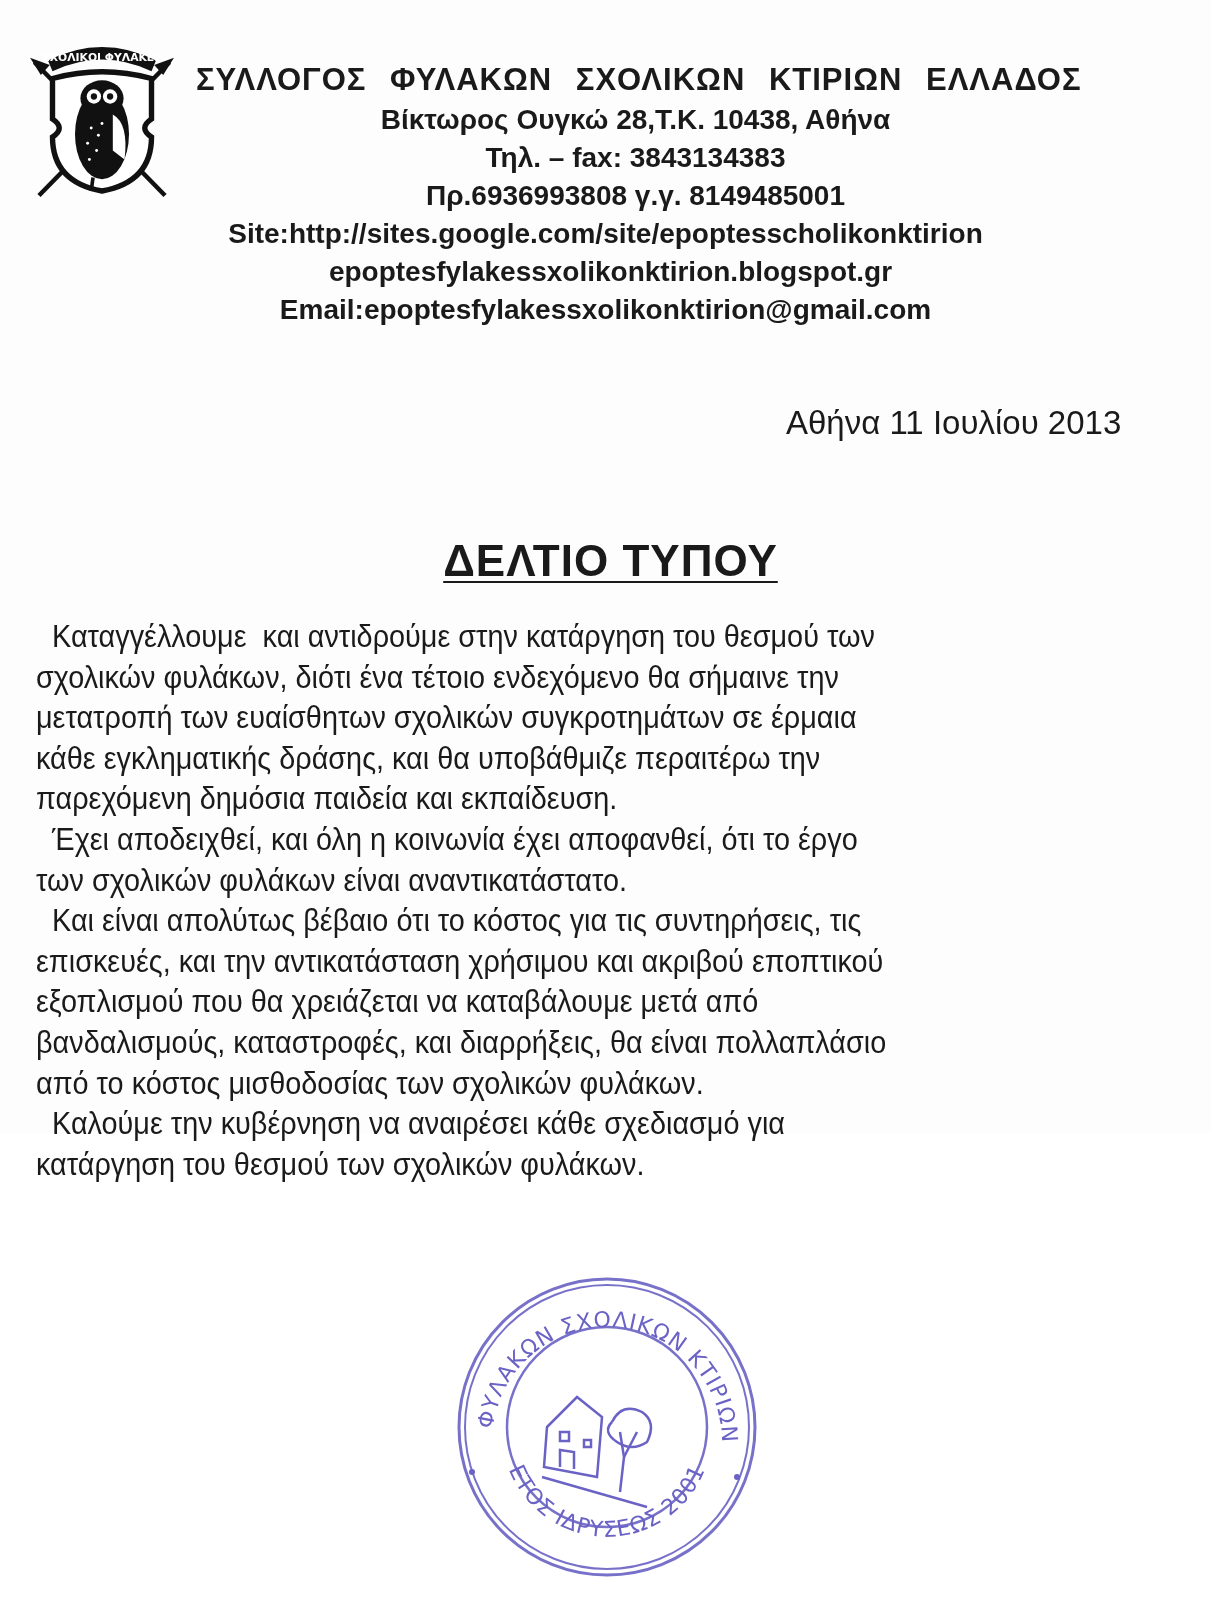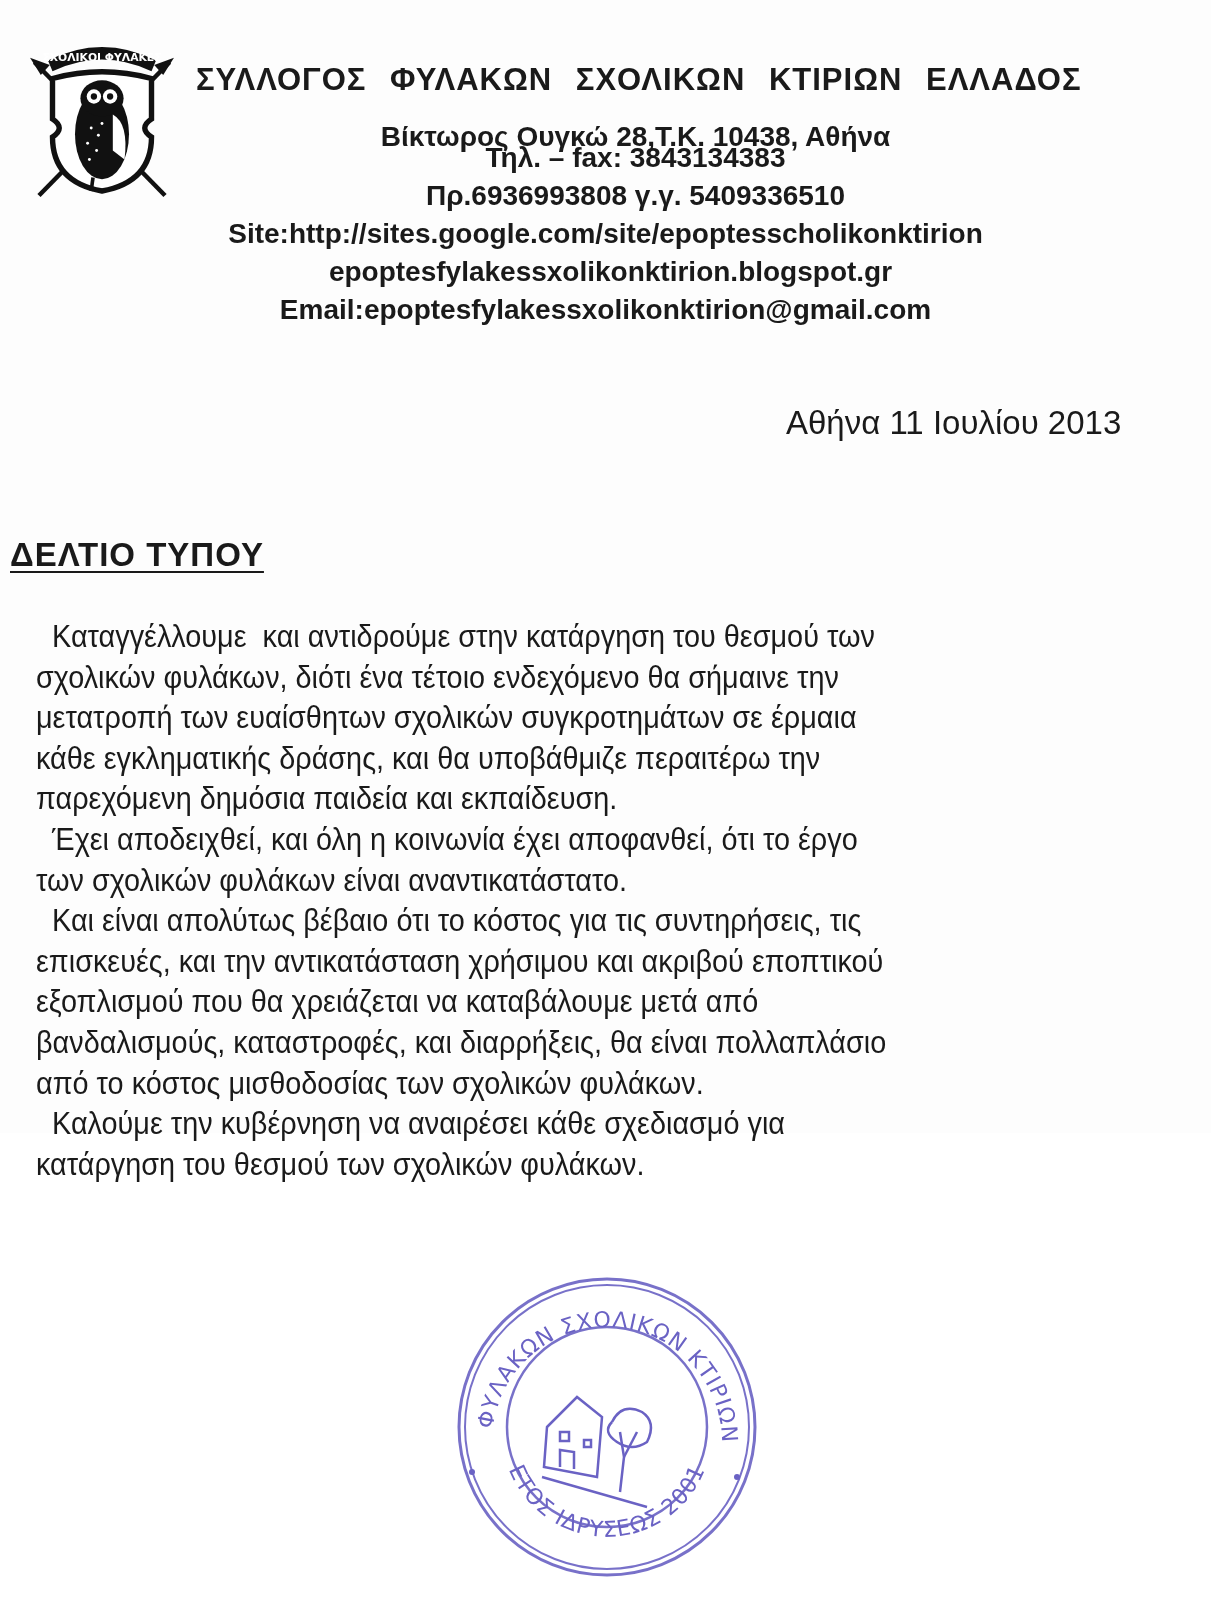--- a/index.html
+++ b/index.html
@@ -39,21 +39,21 @@
     }
     .hdr-org {
       top: 62px;
       left: 196px;
       width: 920px;
       font-size: 31px;
       letter-spacing: 1px;
       word-spacing: 14px;
       text-align: left;
     }
-    .hdr-addr  { top: 104px; left: 0; width: 1211px; font-size: 28px; padding-left: 60px; box-sizing: border-box; margin-top: 17px; }
+    .hdr-addr  { top: 104px; left: 0; width: 1211px; font-size: 28px; padding-left: 60px; box-sizing: border-box; }
     .hdr-tel   { top: 142px; font-size: 28px; padding-left: 60px; box-sizing: border-box; }
     .hdr-mob   { top: 180px; font-size: 28px; padding-left: 60px; box-sizing: border-box; }
     .hdr-site  { top: 218px; font-size: 28px; box-sizing: border-box; }
     .hdr-blog  { top: 256px; font-size: 28px; padding-left: 10px; box-sizing: border-box; }
     .hdr-email { top: 294px; font-size: 28px; box-sizing: border-box; }
 
     
     .date-block {
       position: absolute;
       left: 770px;
@@ -63,22 +63,22 @@
       color: #1a1a1a;
     }
     .date-line { margin-left: 16px; }
 
     
     .title {
       position: absolute;
       left: 0;
       width: 1211px;
       top: 536px;
-      text-align: left;
-      font-size: 33px;
+      text-align: center;
+      font-size: 44px;
       font-weight: bold;
       letter-spacing: 1px;
     }
     .title span {
       text-decoration: underline;
       text-underline-offset: 5px;
       text-decoration-thickness: 2px;
       padding-left: 10px;
     }
 
@@ -139,21 +139,21 @@
         <circle cx="94" cy="150" r="1.6"></circle>
       <circle cx="86" cy="160" r="1.6"></circle>
         <circle cx="100" cy="120" r="1.6"></circle>
     </g>
     <line x1="90" y1="180" x2="88" y2="195" stroke="#111" stroke-width="4"></line>
   </svg>
 
   <div class="hdr-line hdr-org">ΣΥΛΛΟΓΟΣ  ΦΥΛΑΚΩΝ  ΣΧΟΛΙΚΩΝ  ΚΤΙΡΙΩΝ  ΕΛΛΑΔΟΣ</div>
   <div class="hdr-line hdr-addr">Βίκτωρος Ουγκώ 28,Τ.Κ. 10438, Αθήνα</div>
   <div class="hdr-line hdr-tel">Τηλ. – fax: 3843134383</div>
-  <div class="hdr-line hdr-mob">Πρ.6936993808 γ.γ. 5409336510</div>
+  <div class="hdr-line hdr-mob">Πρ.6936993808 γ.γ. 8149485001</div>
   <div class="hdr-line hdr-site">Site:http://sites.google.com/site/epoptesscholikonktirion</div>
   <div class="hdr-line hdr-blog">epoptesfylakessxolikonktirion.blogspot.gr</div>
   <div class="hdr-line hdr-email">Email:epoptesfylakessxolikonktirion@gmail.com</div>
 
   <div class="date-block">
     <div class="date-line">Αθήνα 11 Ιουλίου 2013</div>
   </div>
 
   <div class="title">
     <span>ΔΕΛΤΙΟ ΤΥΠΟΥ</span>

